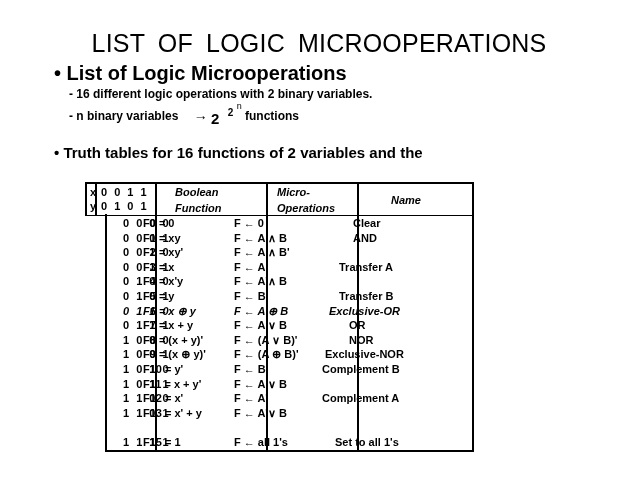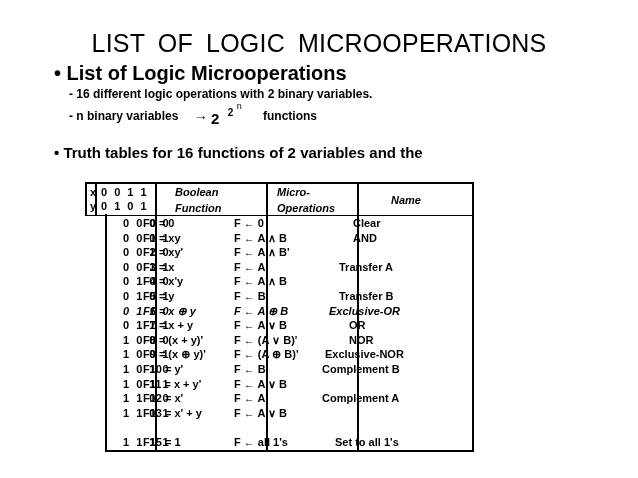--- a/index.html
+++ b/index.html
@@ -5,21 +5,21 @@
   html, body { margin:0; padding:0; }
   body { width:638px; height:478px; background:#ffffff; position:relative; overflow:hidden; color:#000; font-family:"Liberation Sans", sans-serif; }
   .title { position:absolute; left:0; top:29px; width:638px; text-align:center; font-family:"Liberation Sans", sans-serif; font-size:25px; font-weight:normal; letter-spacing:0.2px; word-spacing:6px; }
   .b1 { position:absolute; left:54px; top:62px; font-size:20px; font-weight:bold; }
   .s1 { position:absolute; left:69px; top:87px; font-size:12px; font-weight:bold; }
   .s2 { position:absolute; left:69px; top:106px; font-size:12px; font-weight:bold; white-space:nowrap; }
   .s2 .arrow { margin-left:12px; font-weight:normal; font-size:14px; }
   .s2 .base { font-size:15px; position:relative; top:4px; }
   .s2 .exp1 { font-size:10px; position:relative; top:-4px; margin-left:5px; }
   .s2 .exp2 { font-size:9px; position:relative; top:-11px; font-weight:normal; }
-  .s2 .fn { margin-left:18px; }
+  .s2 .fn { margin-left:0; }
   .b2 { position:absolute; left:54px; top:142px; font-size:15px; font-weight:bold; line-height:21px; }
   .b2 .l2 { padding-left:10px; display:block; }
 
   .tbl { position:absolute; left:85px; top:182px; width:387px; height:269px; }
   .hdr { position:absolute; left:0; top:0; width:385px; height:31px; border:2px solid #000; border-bottom:1.5px solid #000; }
   .body { position:absolute; left:20px; top:32px; width:365px; height:236px; border:2px solid #000; border-top:none; }
   .vline { position:absolute; top:0; bottom:0; width:1.5px; background:#000; }
   .cell { position:absolute; font-size:11px; font-weight:bold; white-space:nowrap; }
   .hcell { position:absolute; font-size:11px; font-weight:bold; font-style:italic; line-height:16px; }
   .xy { position:absolute; left:3px; top:1px; font-size:11px; font-weight:bold; line-height:14px; }

